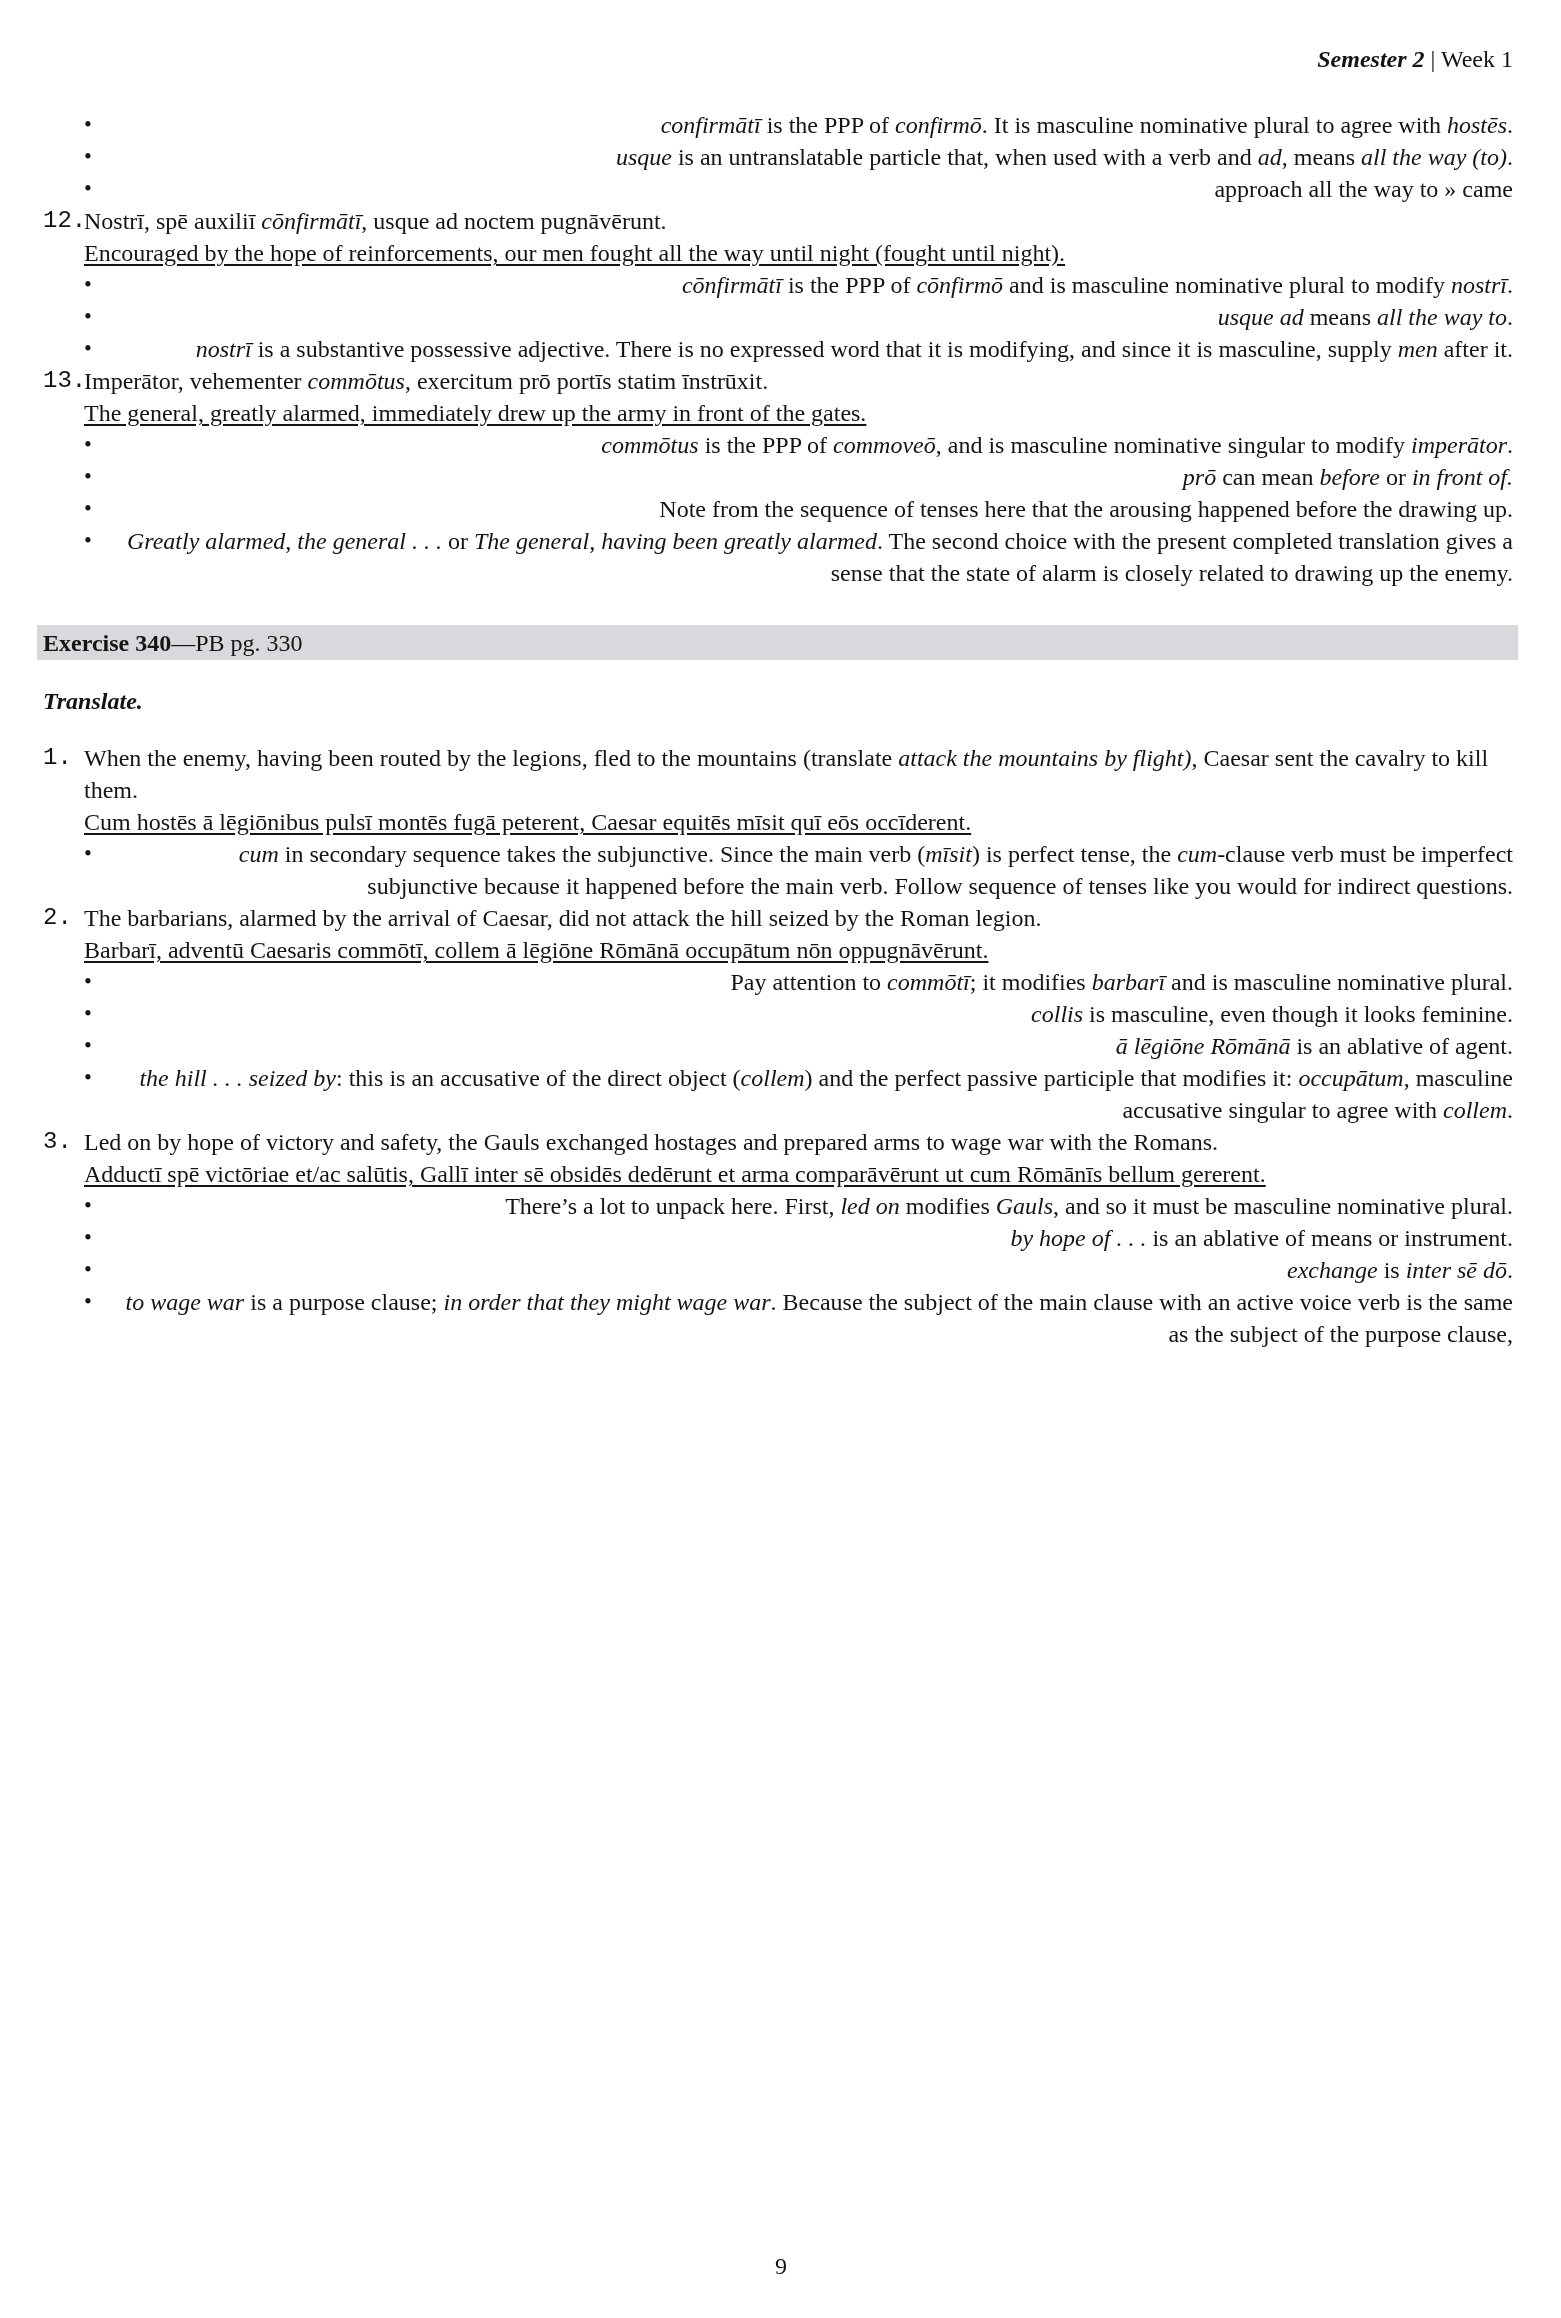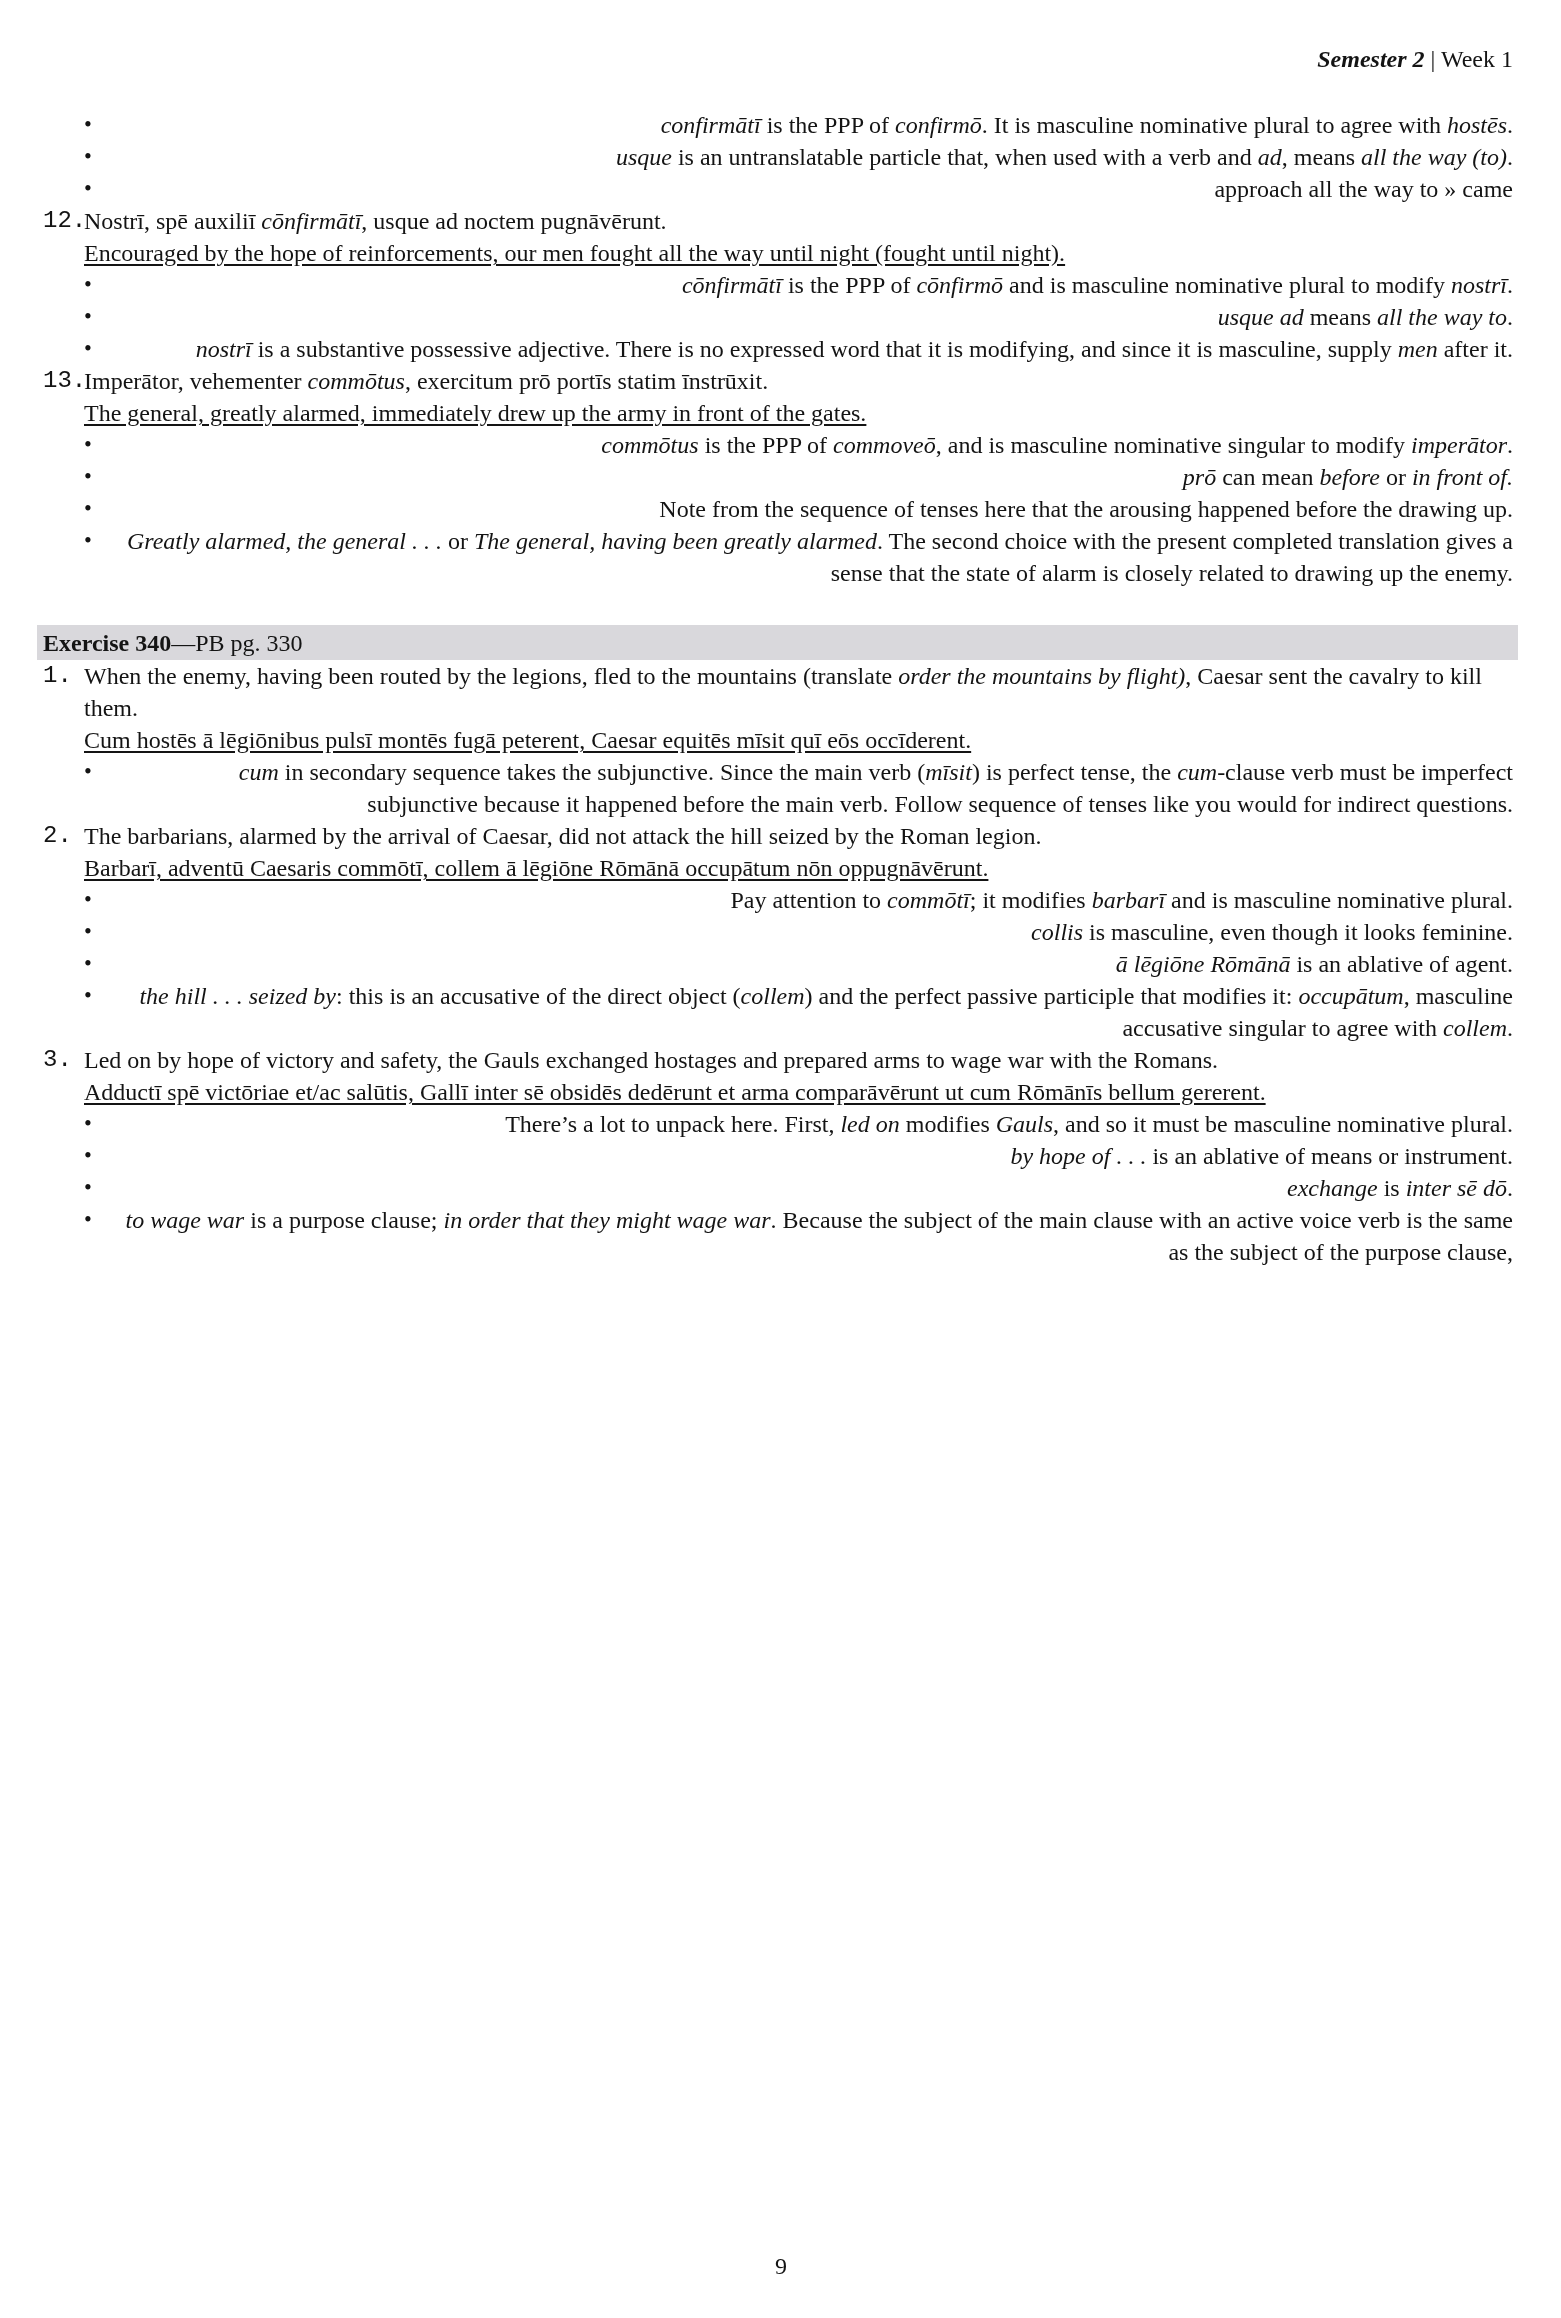--- a/index.html
+++ b/index.html
@@ -94,23 +94,24 @@
       </div>
       <div class="blk bullet">
         <span class="marker">•</span>
         <span class="txt"><span>Note from the sequence of tenses here that the arousing happened before the drawing up.</span></span>
       </div>
       <div class="blk bullet">
         <span class="marker">•</span>
         <span class="txt"><span class="s-i">Greatly alarmed, the general . . .</span><span> or </span><span class="s-i">The general, having been greatly alarmed</span><span>. The second choice with the present completed translation gives a sense that the state of alarm is closely related to drawing up the enemy.</span></span>
       </div>
       <div class="blk section"><span class="s-b">Exercise 340</span><span>—PB pg. 330</span></div>
+      <div class="blk subheading"><span class="s-bi">Translate.</span></div>
       <div class="blk numbered">
         <span class="num">1.</span>
-        <span class="txt"><span>When the enemy, having been routed by the legions, fled to the mountains (translate </span><span class="s-i">order the mountains by flight)</span><span>, Caesar sent the cavalry to kill them.</span></span>
+        <span class="txt"><span>When the enemy, having been routed by the legions, fled to the mountains (translate </span><span class="s-i">attack the mountains by flight)</span><span>, Caesar sent the cavalry to kill them.</span></span>
       </div>
       <div class="blk answer"><span>Cum hostēs ā lēgiōnibus pulsī montēs fugā peterent, Caesar equitēs mīsit quī eōs occīderent.</span></div>
       <div class="blk bullet">
         <span class="marker">•</span>
         <span class="txt"><span class="s-i">cum</span><span> in secondary sequence takes the subjunctive. Since the main verb (</span><span class="s-i">mīsit</span><span>) is perfect tense, the </span><span class="s-i">cum</span><span>-clause verb must be imperfect subjunctive because it happened before the main verb. Follow sequence of tenses like you would for indirect questions.</span></span>
       </div>
       <div class="blk numbered">
         <span class="num">2.</span>
         <span class="txt"><span>The barbarians, alarmed by the arrival of Caesar, did not attack the hill seized by the Roman legion.</span></span>
       </div>

